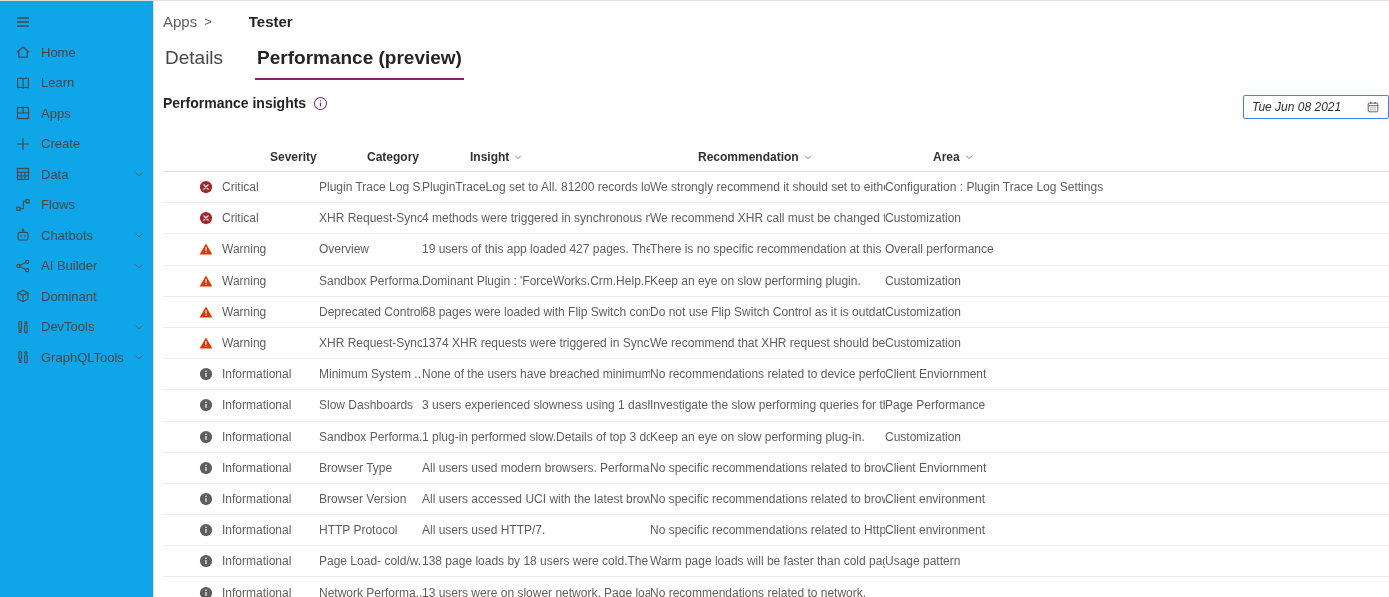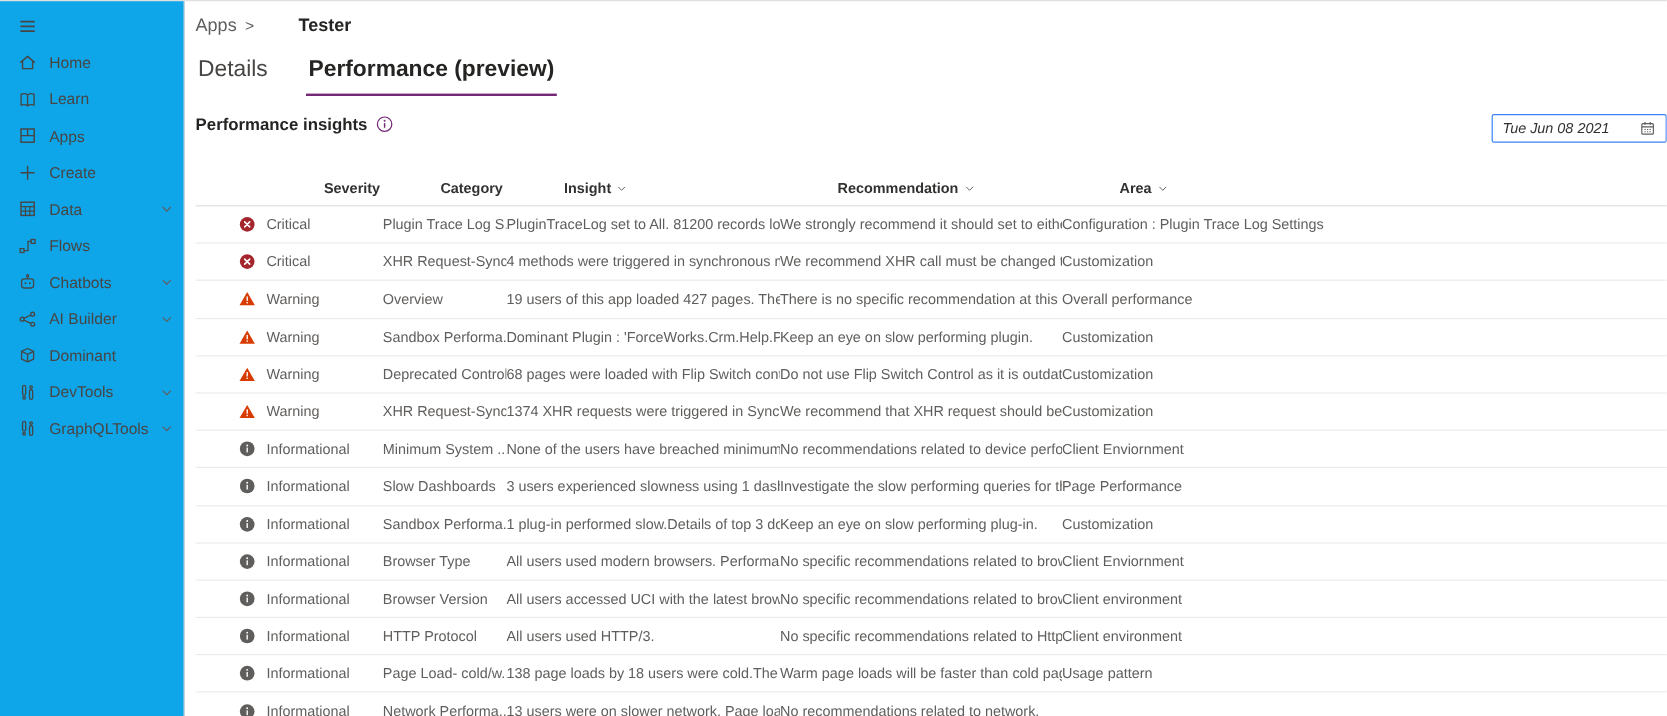--- a/index.html
+++ b/index.html
@@ -463,21 +463,21 @@
               <span class="sev-icon">
                 <svg viewBox="0 0 16 16">
                   <circle cx="8" cy="8" r="7" fill="#605e5c"></circle>
                   <rect x="7.35" y="6.8" width="1.3" height="4.6" fill="#fff"></rect>
                   <circle cx="8" cy="4.8" r="0.9" fill="#fff"></circle>
                 </svg>
               </span>
             </div>
             <div class="cell">Informational</div>
             <div class="cell">HTTP Protocol</div>
-            <div class="cell">All users used HTTP/3.</div>
+            <div class="cell">All users used HTTP/7.</div>
             <div class="cell">No specific recommendations related to Http protocol...</div>
             <div class="cell">Client environment</div>
           </div>
           <div class="trow">
             <div class="icon-cell">
               <span class="sev-icon">
                 <svg viewBox="0 0 16 16">
                   <circle cx="8" cy="8" r="7" fill="#605e5c"></circle>
                   <rect x="7.35" y="6.8" width="1.3" height="4.6" fill="#fff"></rect>
                   <circle cx="8" cy="4.8" r="0.9" fill="#fff"></circle>

